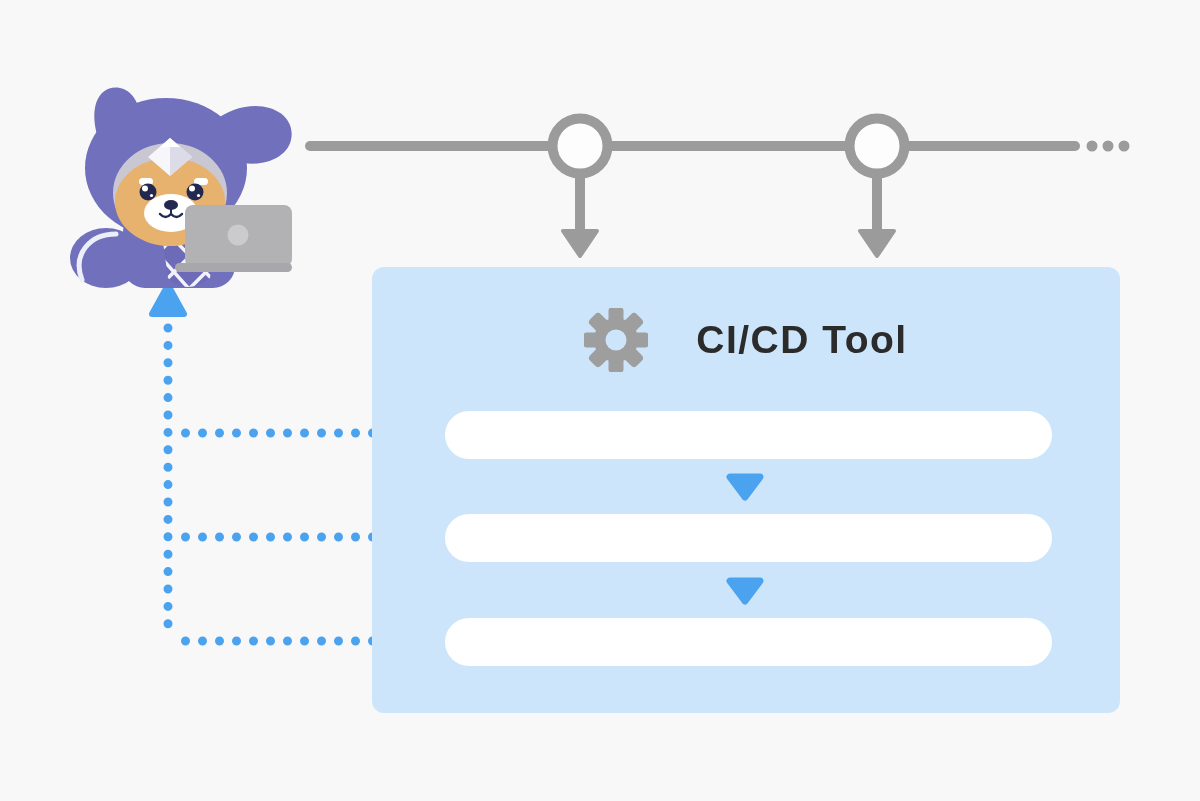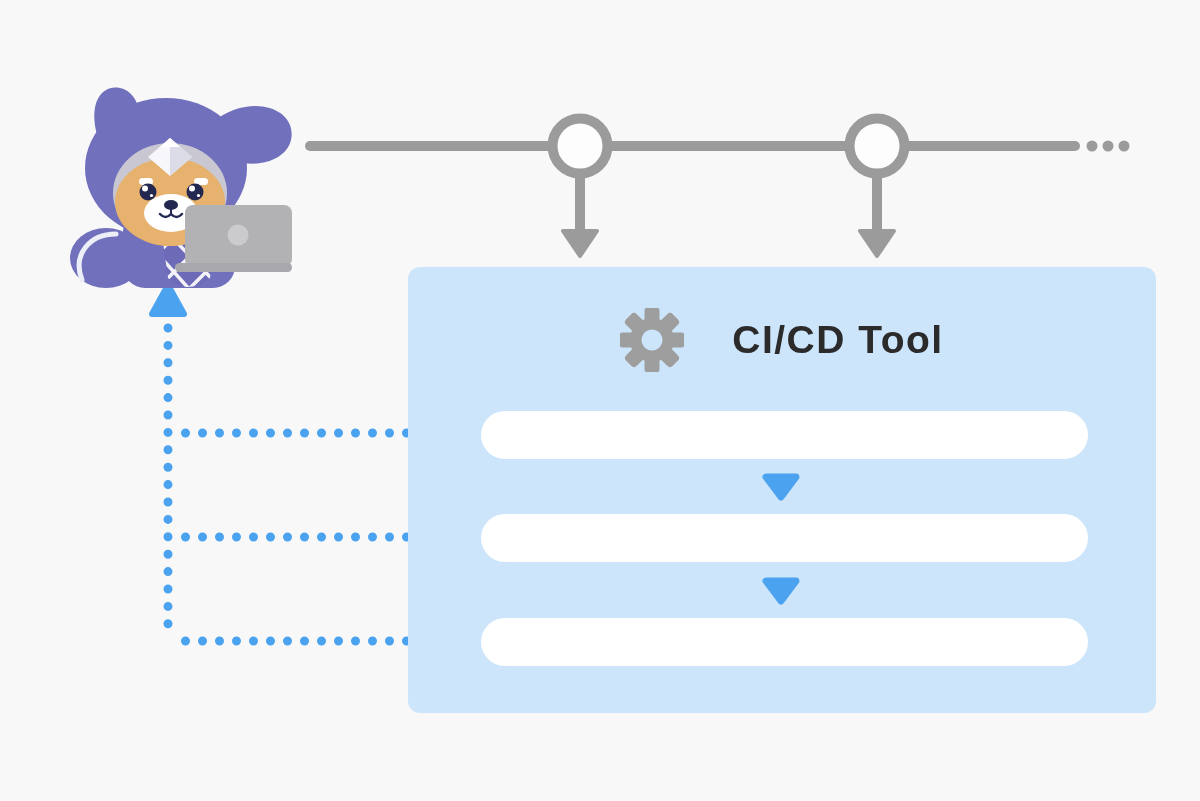--- a/index.html
+++ b/index.html
@@ -4,21 +4,21 @@
 <style>
   html,body{margin:0;padding:0;}
   .canvas{
     position:relative;width:1200px;height:801px;background:#f8f8f8;
     overflow:hidden;font-family:"Liberation Sans",sans-serif;
   }
   .abs{position:absolute;}
   
   .panel{
     position:absolute;left:372px;top:267px;width:748px;height:446px;
-    background:#cde5fa;border-radius:12px;margin-left:36px;
+    background:#cde5fa;border-radius:12px;
   }
   .panel-header{
     position:absolute;left:0;right:0;top:41px;height:64px;
     display:flex;align-items:center;justify-content:center;gap:48px;
   }
   .panel-title{
     font-size:39px;font-weight:700;color:#2b2b2b;letter-spacing:1.5px;
   }
   .stage-bar{
     position:absolute;left:73px;width:607px;height:48px;

